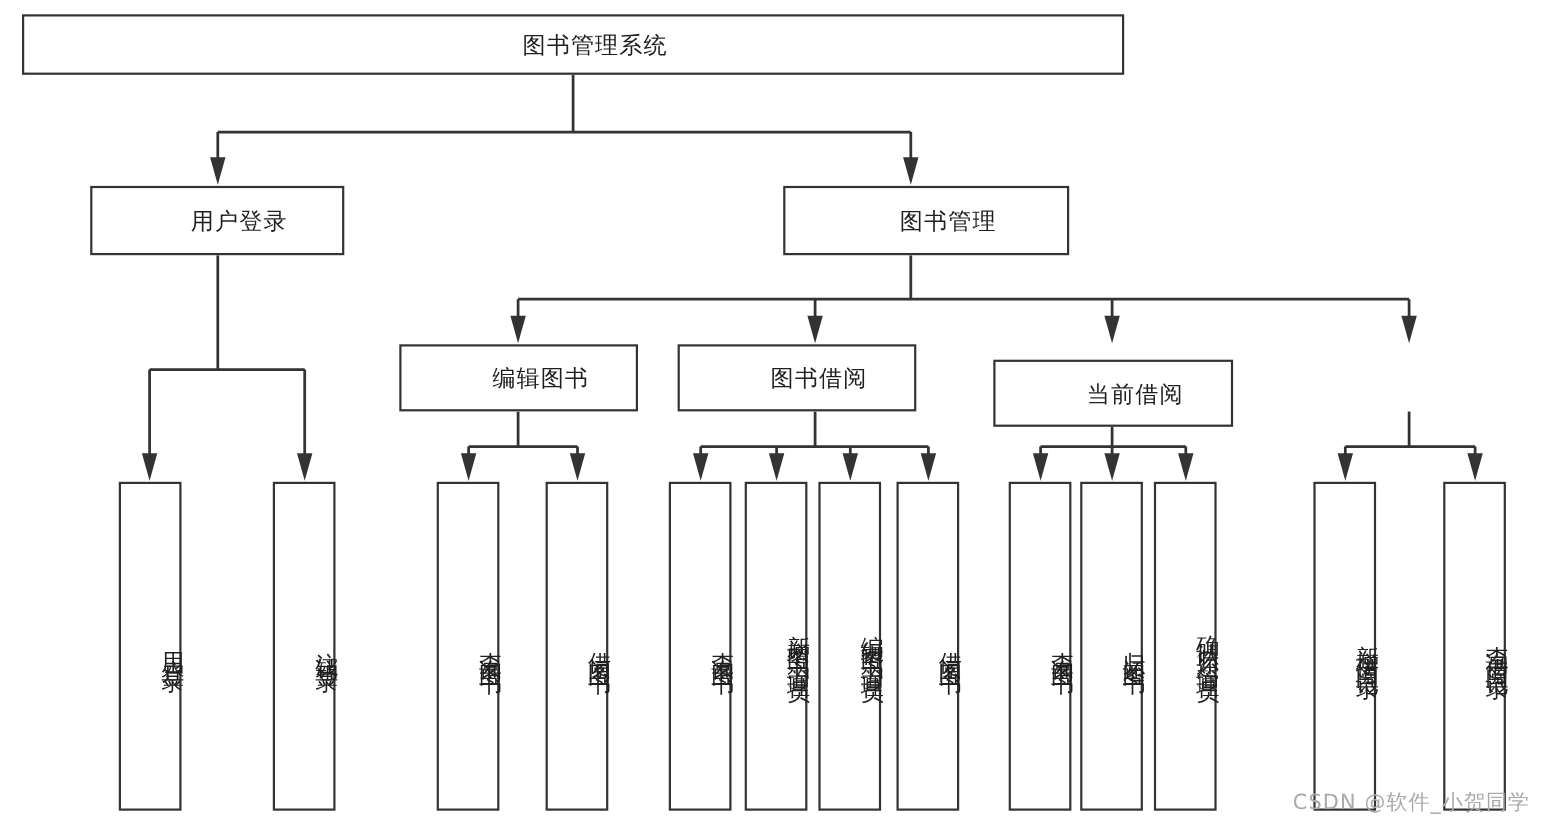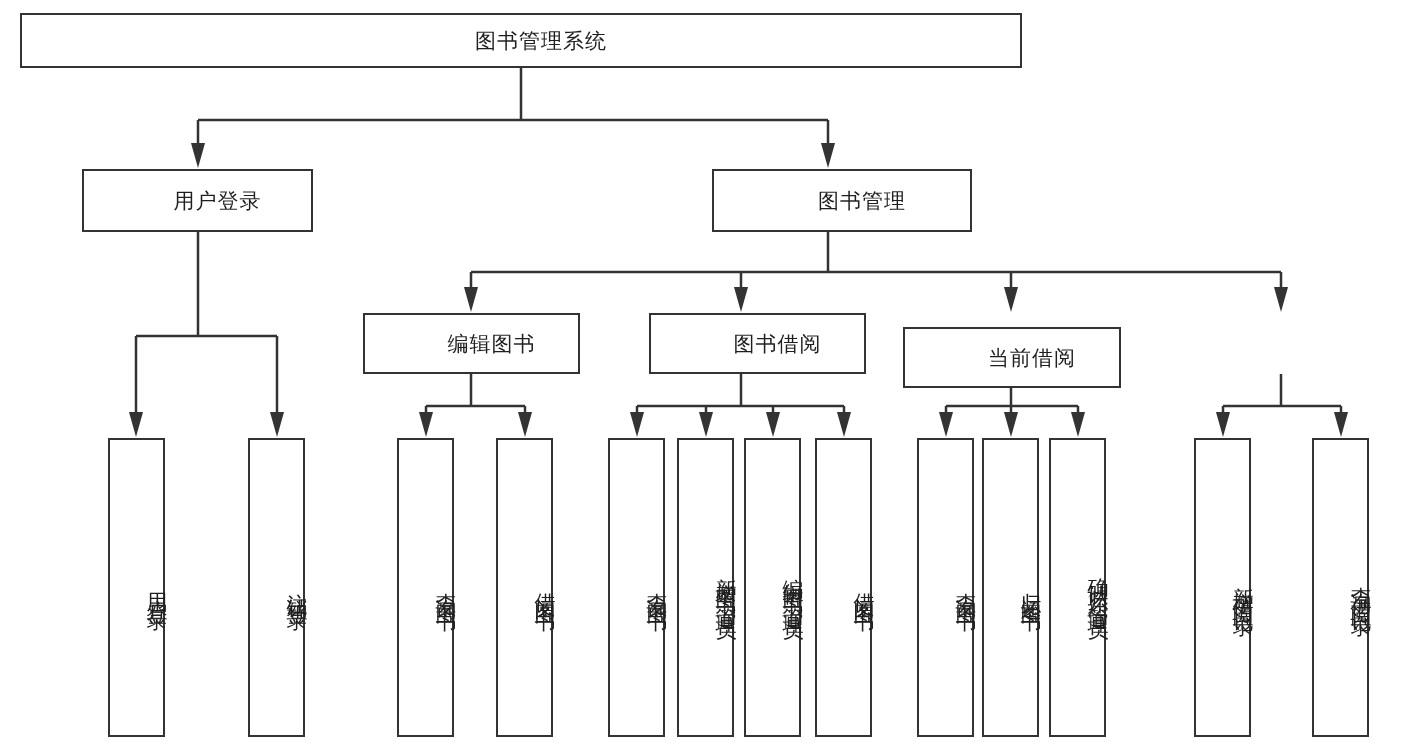--- a/index.html
+++ b/index.html
@@ -94,21 +94,21 @@
       <polygon points="1334,412 1348,412 1341,437"></polygon>
     </g>
   </svg>
 
   <div class="node" style="left:20px; top:13px; width:1002px; height:55px;">图书管理系统</div>
 
   <div class="node" style="left:82px; top:169px; width:231px; height:63px;">用户登录</div>
   <div class="node" style="left:712px; top:169px; width:260px; height:63px;">图书管理</div>
 
   <div class="node" style="left:363px; top:313px; width:217px; height:61px;">编辑图书</div>
-  <div class="node" style="left:649px; top:313px; width:217px; height:61px;">图书借阅</div>
+  <div class="node" style="left:616px; top:313px; width:217px; height:61px;">图书借阅</div>
   <div class="node" style="left:903px; top:327px; width:218px; height:61px;">当前借阅</div>
 
   <div class="node leaf" style="left:108px; top:438px; width:57px; height:299px;">
     <span class="vtext">用户登录</span>
   </div>
   <div class="node leaf" style="left:248px; top:438px; width:57px; height:299px;">
     <span class="vtext">注销登录</span>
   </div>
   <div class="node leaf" style="left:397px; top:438px; width:57px; height:299px;">
     <span class="vtext">查询图书</span>
@@ -137,14 +137,15 @@
   <div class="node leaf" style="left:1049px; top:438px; width:57px; height:299px;">
     <span class="vtext">确认归还（管理员）</span>
   </div>
   <div class="node leaf" style="left:1194px; top:438px; width:57px; height:299px;">
     <span class="vtext">新增借阅记录</span>
   </div>
   <div class="node leaf" style="left:1312px; top:438px; width:57px; height:299px;">
     <span class="vtext">查询借阅记录</span>
   </div>
 
+  <div class="watermark">CSDN @软件_小贺同学</div>
 
 </div>
 
 </body></html>

